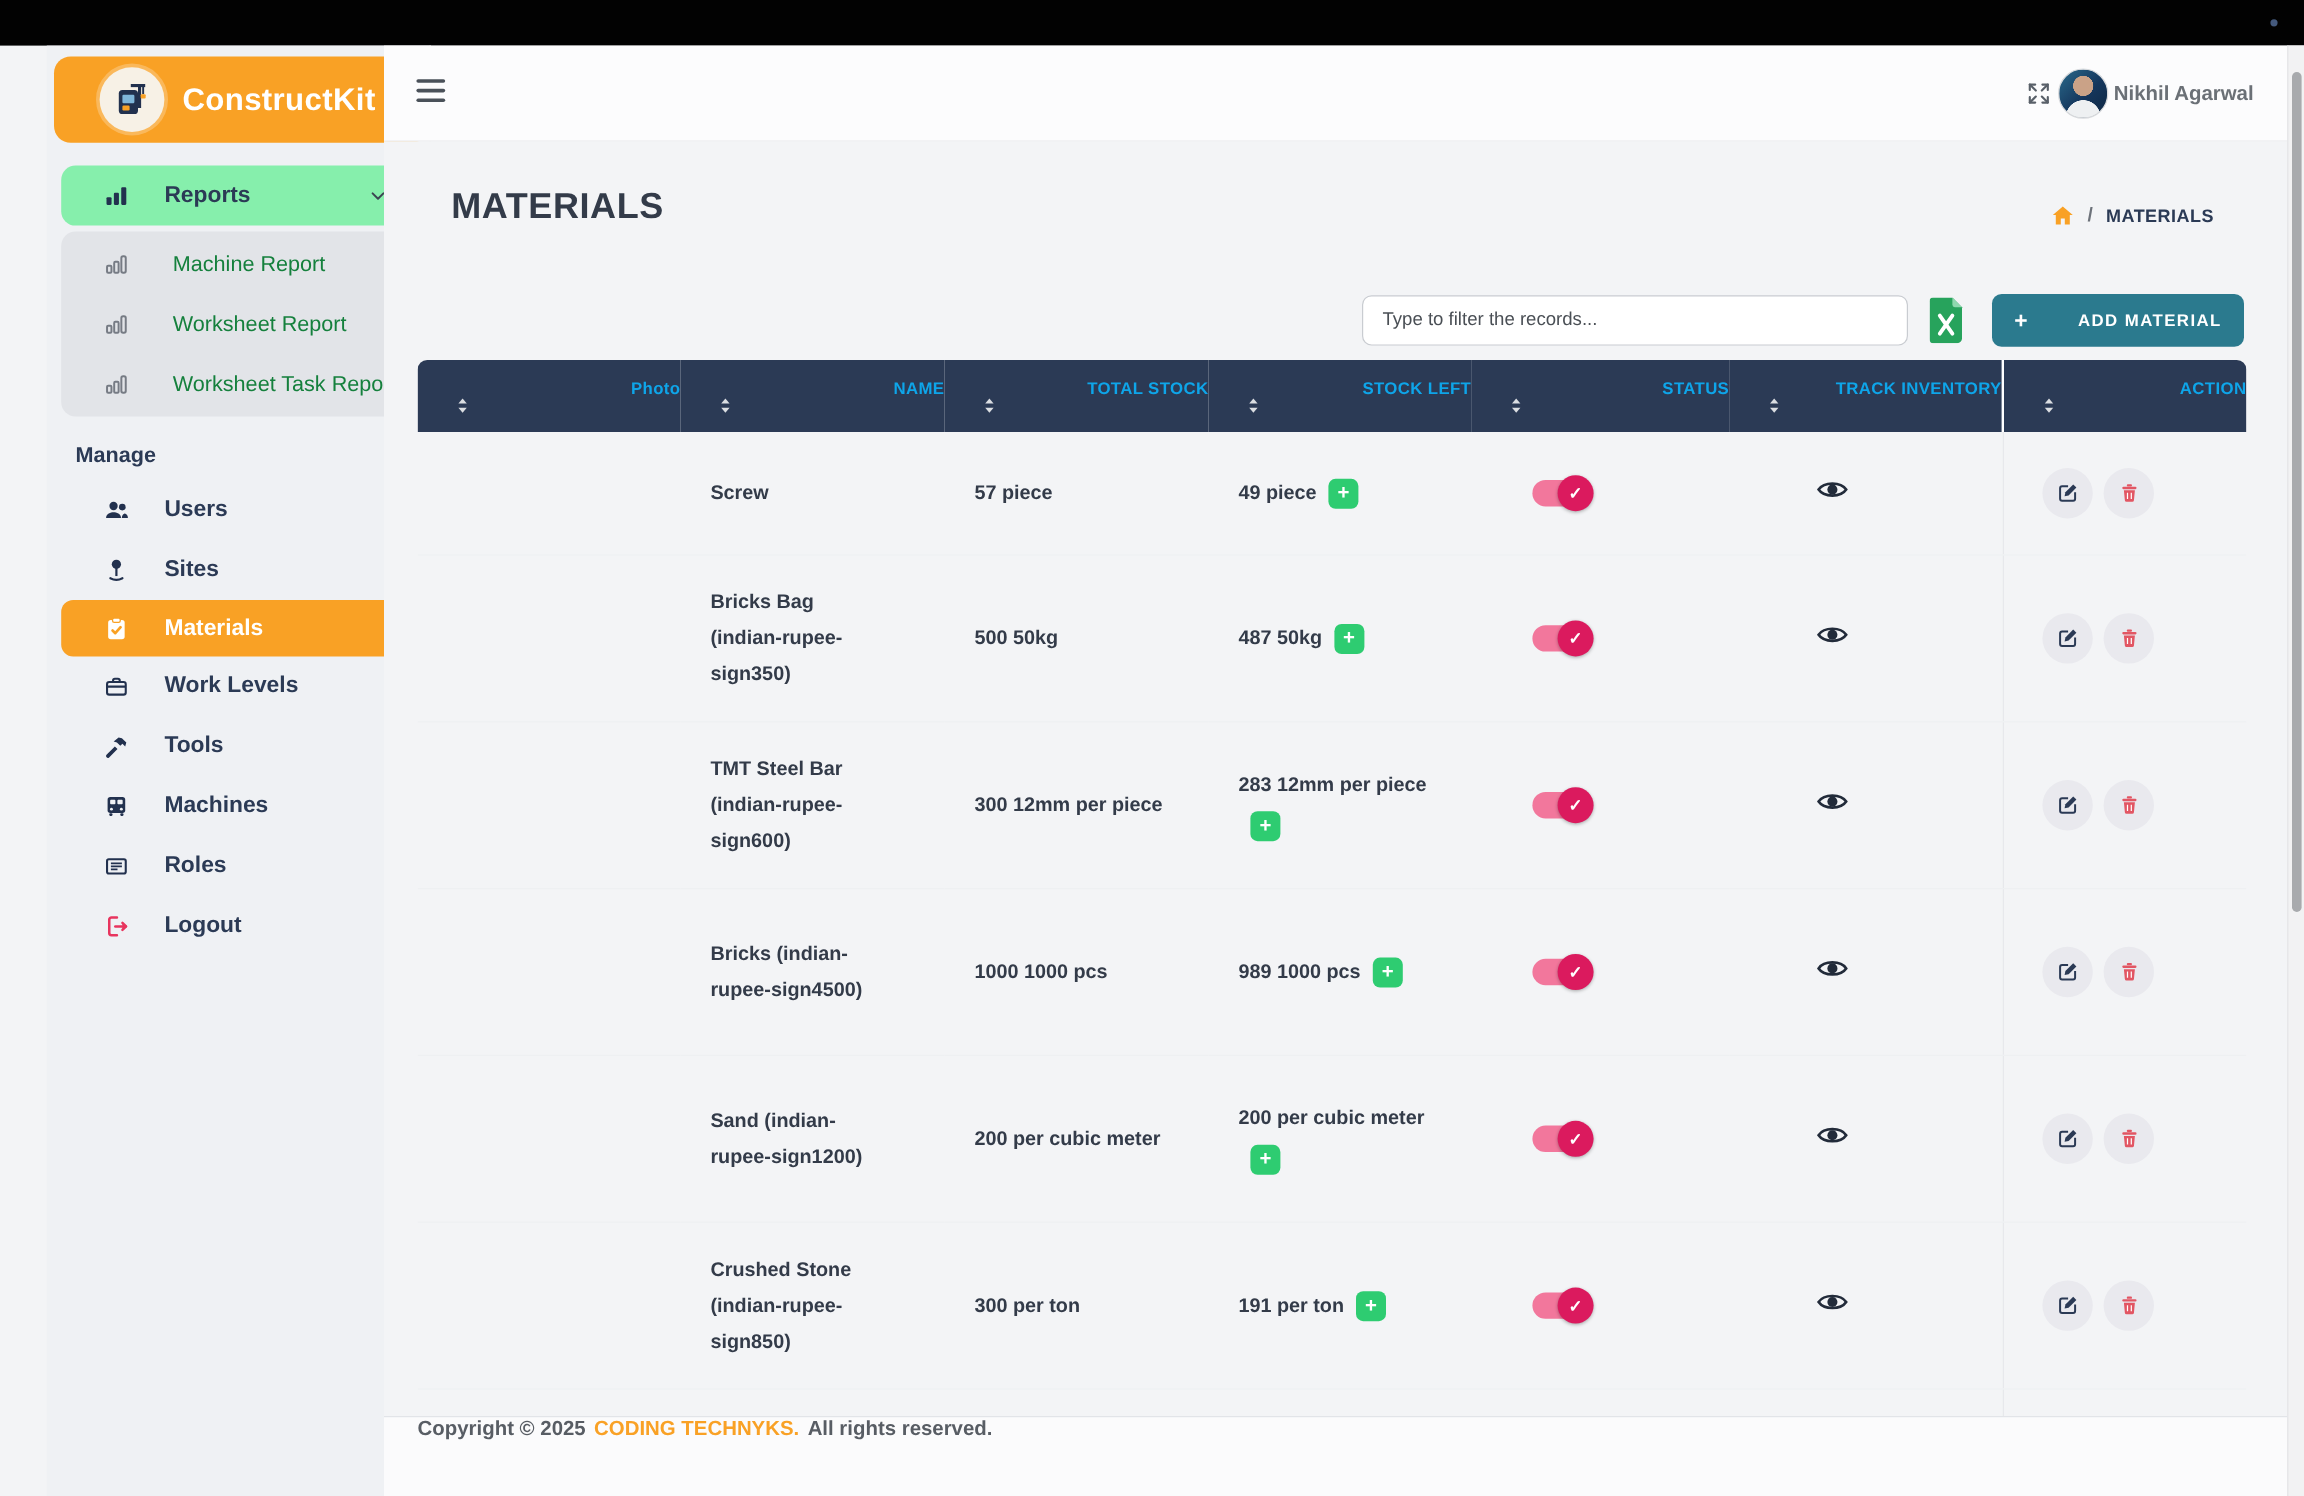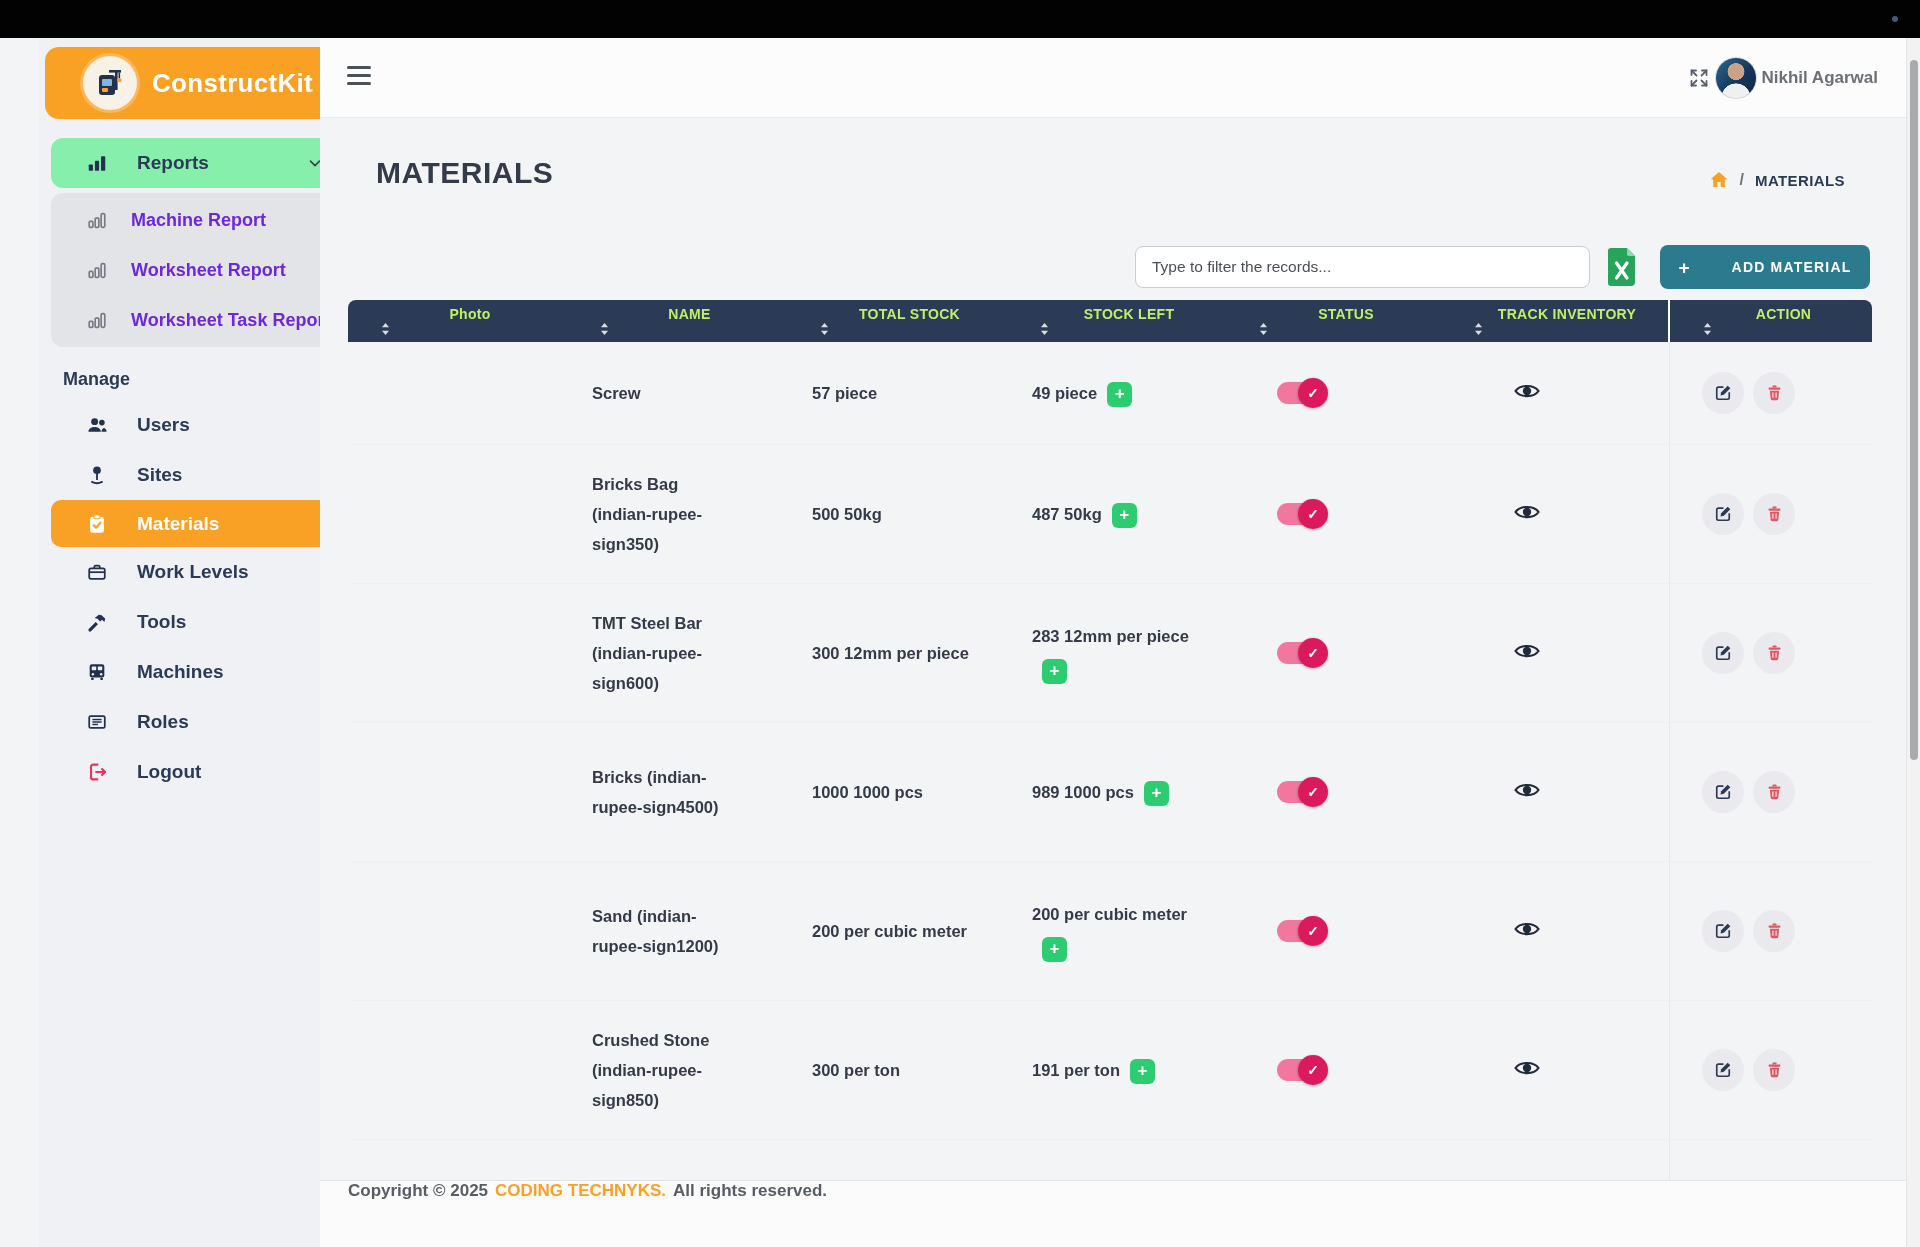--- a/index.html
+++ b/index.html
@@ -15,21 +15,21 @@
   .logo-card { position:absolute; top:9px; left:6px; width:312px; height:72px; background:#f9a125; border-radius:14px; display:flex; align-items:center; gap:15px; padding-left:38px; }
   .logo-badge { width:54px; height:54px; border-radius:50%; background:#f7f1e6; display:flex; align-items:center; justify-content:center; box-shadow:0 0 0 3px rgba(255,255,255,.25); }
   .brand-name { color:#ffffff; font-size:26px; font-weight:700; letter-spacing:.3px; }
 
   .nav { position:absolute; top:100px; left:0; right:0; }
   .nav-item { display:flex; align-items:center; height:50px; padding-left:45px; gap:27px; color:#2b3a55; font-size:19px; font-weight:700; cursor:pointer; }
   .nav-item .nicon { width:26px; display:flex; justify-content:center; }
   .nav-group { background:#86efac; border-radius:12px; margin:0 12px; }
   .nav-group .nav-item { padding-left:33px; }
   .nav-sub { background:#e2e4e8; border-radius:12px; margin:5px 12px 6px 12px; padding:2px 0; }
-  .nav-sub .nav-item { height:50px; padding-left:33px; gap:21px; color:#6d28d9; font-size:18px; font-weight:700; }
+  .nav-sub .nav-item { height:50px; padding-left:33px; gap:34px; color:#15803d; font-size:18px; font-weight:400; }
   .chevron { margin-left:auto; margin-right:22px; display:flex; }
   .section-label { padding:16px 0 10px 24px; color:#2b3a55; font-size:18px; font-weight:700; }
   .nav-item.active { background:#f9a125; border-radius:10px; margin:0 12px; height:47px; padding-left:33px; color:#ffffff; }
   .nav-item.logout { color:#2b3a55; }
 
   
   .topbar { position:absolute; top:38px; left:320px; right:0; height:80px; background:#fcfcfd; border-bottom:1px solid #ececef; }
   .hamburger { position:absolute; left:27px; top:28px; width:24px; display:flex; flex-direction:column; gap:5px; cursor:pointer; background:none; border:none; }
   .hamburger i { display:block; height:3px; border-radius:2px; background:#4a5159; }
   .top-right { position:absolute; right:42px; top:0; height:80px; display:flex; align-items:center; gap:4px; }
@@ -51,21 +51,21 @@
   .filter-input { position:absolute; left:815px; top:128px; width:455px; height:42px; border:1px solid #c9ccd1; border-radius:8px; background:#ffffff; padding:0 16px; font-size:15.5px; color:#33383f; font-family:"Liberation Sans",sans-serif; }
   .filter-input::placeholder { color:#4a4f55; }
   .excel-btn { position:absolute; left:1288px; top:130px; width:30px; height:38px; background:none; border:none; cursor:pointer; }
   .add-btn { position:absolute; left:1340px; top:127px; width:210px; height:44px; background:#2b7a8e; border:none; border-radius:8px; color:#ffffff; display:flex; align-items:center; justify-content:center; gap:10px; cursor:pointer; }
   .add-btn .plus-glyph { font-size:19px; font-weight:600; line-height:1; }
   .add-btn .add-label { font-size:14px; font-weight:700; letter-spacing:1.2px; font-family:"Liberation Sans",sans-serif;margin-left:32px; }
 
   
   .table-wrap { position:absolute; left:28px; top:182px; width:1524px; bottom:0; overflow:hidden; }
   table.mat { width:1524px; border-collapse:collapse; table-layout:fixed; }
-  table.mat thead th { background:#2b3a55; color:#bef264; height:42px; font-size:14px; font-weight:700; text-align:center; padding-left:25px; letter-spacing:.3px; white-space:nowrap; cursor:pointer; }
+  table.mat thead th { background:#2b3a55; color:#0ea5e9; height:60px; font-size:14px; font-weight:700; text-align:right; padding-left:25px; letter-spacing:.3px; white-space:nowrap; cursor:pointer; }
   table.mat thead th:first-child { border-top-left-radius:8px; }
   table.mat thead th:last-child { border-top-right-radius:8px; }
   th.action-col { border-left:2px solid #ffffff; }
   td.action-col { border-left:1px solid #e7e8ec; }
   .sort { margin-left:8px; vertical-align:-2px; opacity:.9; }
   table.mat tbody td { vertical-align:middle; padding-left:25px; border-bottom:1px solid #eef0f2; color:#333b49; font-size:16.5px; font-weight:600; }
   tr.rh-a td { height:102px; }
   tr.rh-b td { height:139px; }
   tr.rh-c td { height:120px; vertical-align:top; padding-top:6px; }
   .nm { max-width:132px; line-height:30px; }

